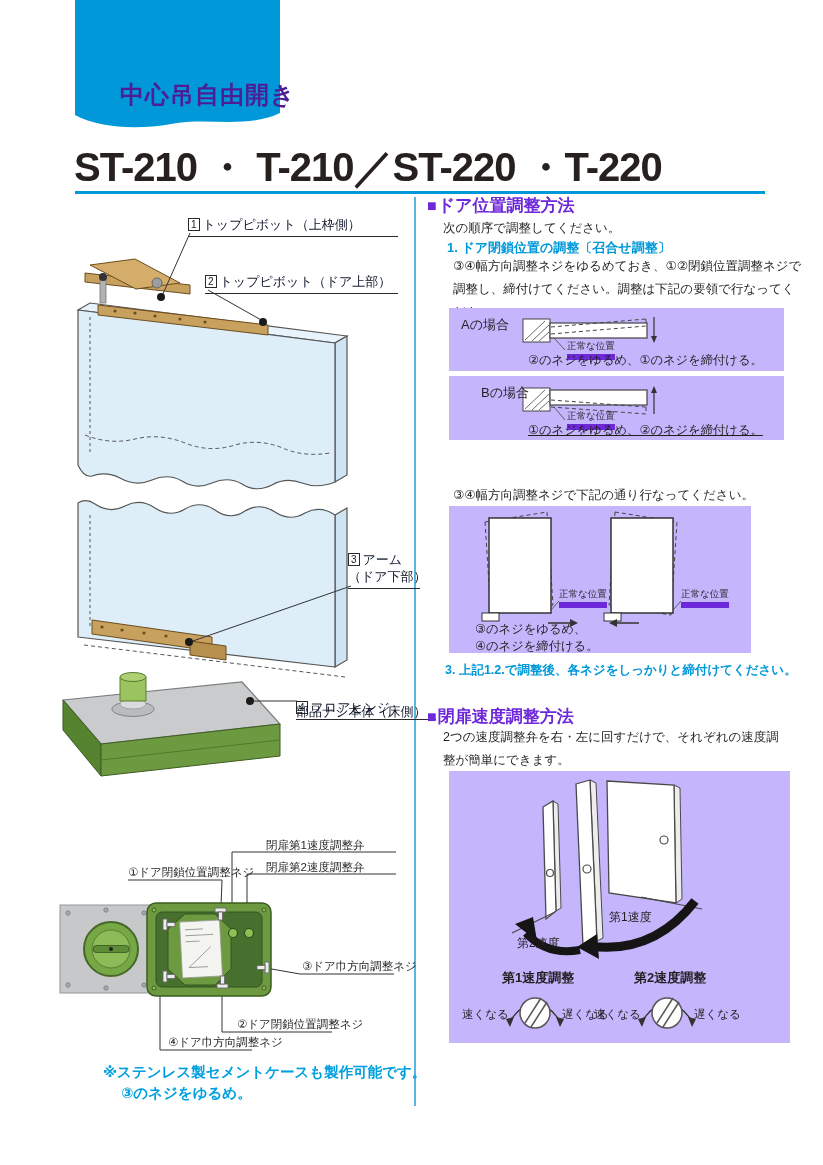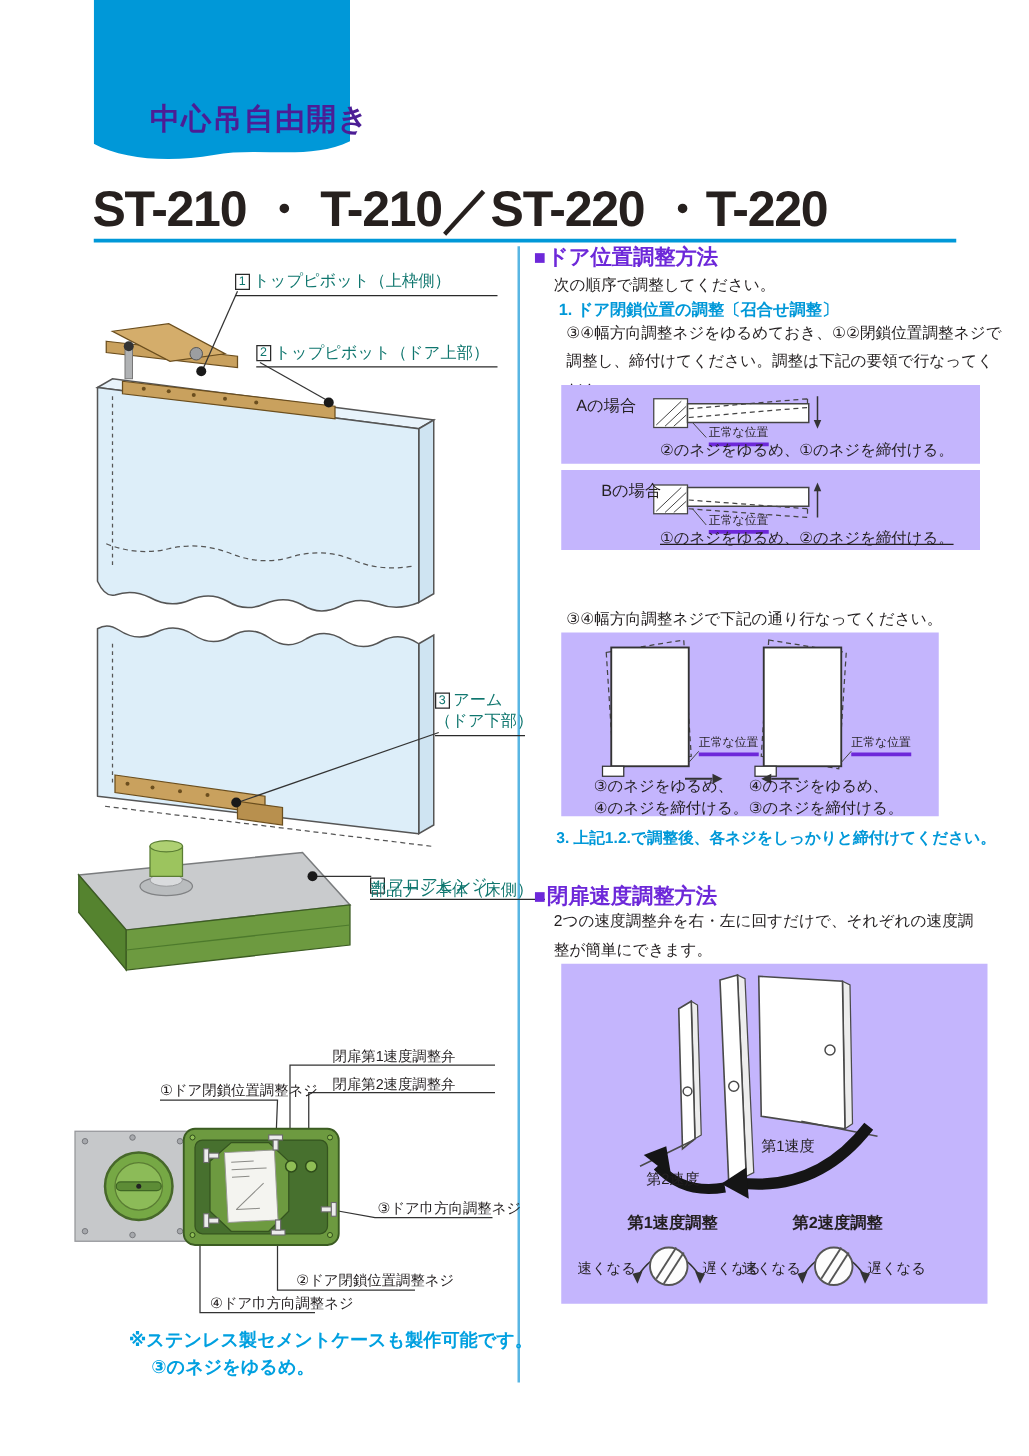--- a/index.html
+++ b/index.html
@@ -6,32 +6,32 @@
   .page{position:relative;width:823px;height:1165px;background:#fff;overflow:hidden;
         font-family:"Liberation Sans","DejaVu Sans",sans-serif;color:#231f20;}
   .abs{position:absolute;}
   svg{display:block;}
   
   .badge-text{position:absolute;left:84px;top:79px;width:200px;font-size:24px;font-weight:bold;color:#4c1d95;letter-spacing:1px;margin-left:36px;}
   .title{position:absolute;left:74px;top:140px;font-size:40px;font-weight:bold;letter-spacing:-1px;color:#26201e;white-space:nowrap;}
   .title-rule{position:absolute;left:75px;top:191px;width:690px;height:3px;background:#0098d8;}
   .divider{position:absolute;left:414px;top:197px;width:2px;height:909px;background:#59b6e3;}
   
-  .dlabel{position:absolute;font-size:13px;color:#0f766e;white-space:nowrap;}
+  .dlabel{position:absolute;font-size:13px;color:#0f172a;white-space:nowrap;}
   .dlabel.ul{border-bottom:1px solid #2a2a2a;padding-bottom:2px;}
   .numbox{display:inline-block;border:1px solid #2a2a2a;font-size:10px;line-height:11px;padding:0 2px;margin-right:3px;vertical-align:1px;}
   .devlabel{position:absolute;font-size:11.5px;color:#231f20;white-space:nowrap;}
   
   .h-blue{position:absolute;font-size:17px;font-weight:bold;color:#6d28d9;white-space:nowrap;}
   .h-blue .sq{font-size:16px;margin-right:1px;}
   .sub-blue{position:absolute;font-size:13px;font-weight:bold;color:#0098d8;white-space:nowrap;}
   .body-txt{position:absolute;font-size:12.5px;line-height:1.82;color:#231f20;}
   .panel{position:absolute;background:#c4b5fd;}
   .case-label{position:absolute;font-size:13px;color:#231f20;}
-  .normal-label{position:absolute;font-size:9.5px;color:#231f20;border-bottom:3px solid #6d28d9;padding-bottom:1px;white-space:nowrap;}
+  .normal-label{position:absolute;font-size:9.5px;color:#231f20;border-bottom:6px solid #6d28d9;padding-bottom:1px;white-space:nowrap;}
   .caption{position:absolute;font-size:12.3px;color:#231f20;white-space:nowrap;}
   .cap2{position:absolute;font-size:12.3px;line-height:1.35;color:#231f20;white-space:nowrap;}
   .swing-label{position:absolute;font-size:12px;color:#231f20;white-space:nowrap;}
   .dial-title{position:absolute;font-size:13px;font-weight:bold;color:#231f20;white-space:nowrap;}
   .dial-side{position:absolute;font-size:11.5px;color:#231f20;white-space:nowrap;}
   .note1{position:absolute;left:103px;top:1063px;font-size:14.5px;font-weight:bold;color:#00a0e0;white-space:nowrap;}
   .note2{position:absolute;left:121px;top:1084px;font-size:14.5px;font-weight:bold;color:#00a0e0;white-space:nowrap;}
 </style>
 </head>
 <body>
@@ -270,24 +270,20 @@
       <rect x="155" y="107" width="17" height="8" fill="#fff" stroke="#333" stroke-width="1"></rect>
       <line x1="190" y1="117" x2="168" y2="117" stroke="#333" stroke-width="1.5"></line>
       <polygon points="168,113 160,117 168,121" fill="#333"></polygon>
       <line x1="232" y1="95" x2="224" y2="104" stroke="#444" stroke-width="0.8"></line>
     </svg>
     <div class="normal-label" style="left:110px;top:82px;">正常な位置</div>
     <div class="normal-label" style="left:232px;top:82px;">正常な位置</div>
     <div class="cap2" style="left:26px;top:115px;">
       <span>③のネジをゆるめ、</span><br>
       <span>④のネジを締付ける。</span>
-    </div>
-    <div class="cap2" style="left:150px;top:115px;">
-      <span>④のネジをゆるめ、</span><br>
-      <span>③のネジを締付ける。</span>
     </div>
   </div>
 
   <div class="sub-blue" style="left:445px;top:662px;font-size:12.5px;">3. 上記1.2.で調整後、各ネジをしっかりと締付けてください。</div>
 
   <div class="h-blue" style="left:427px;top:705px;">
     <span class="sq">■</span><span>閉扉速度調整方法</span>
   </div>
   <div class="body-txt" style="left:443px;top:726px;width:348px;">2つの速度調整弁を右・左に回すだけで、それぞれの速度調整が簡単にできます。</div>
 

